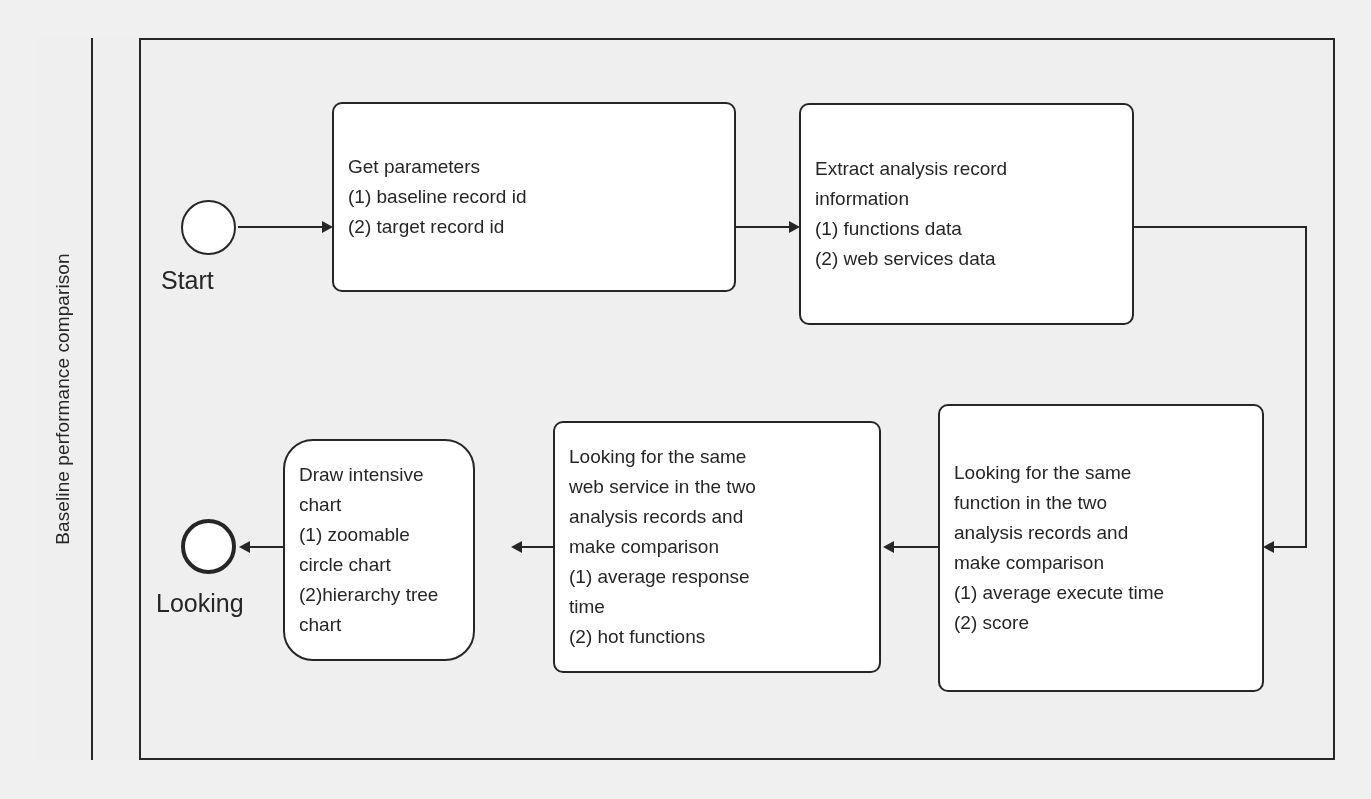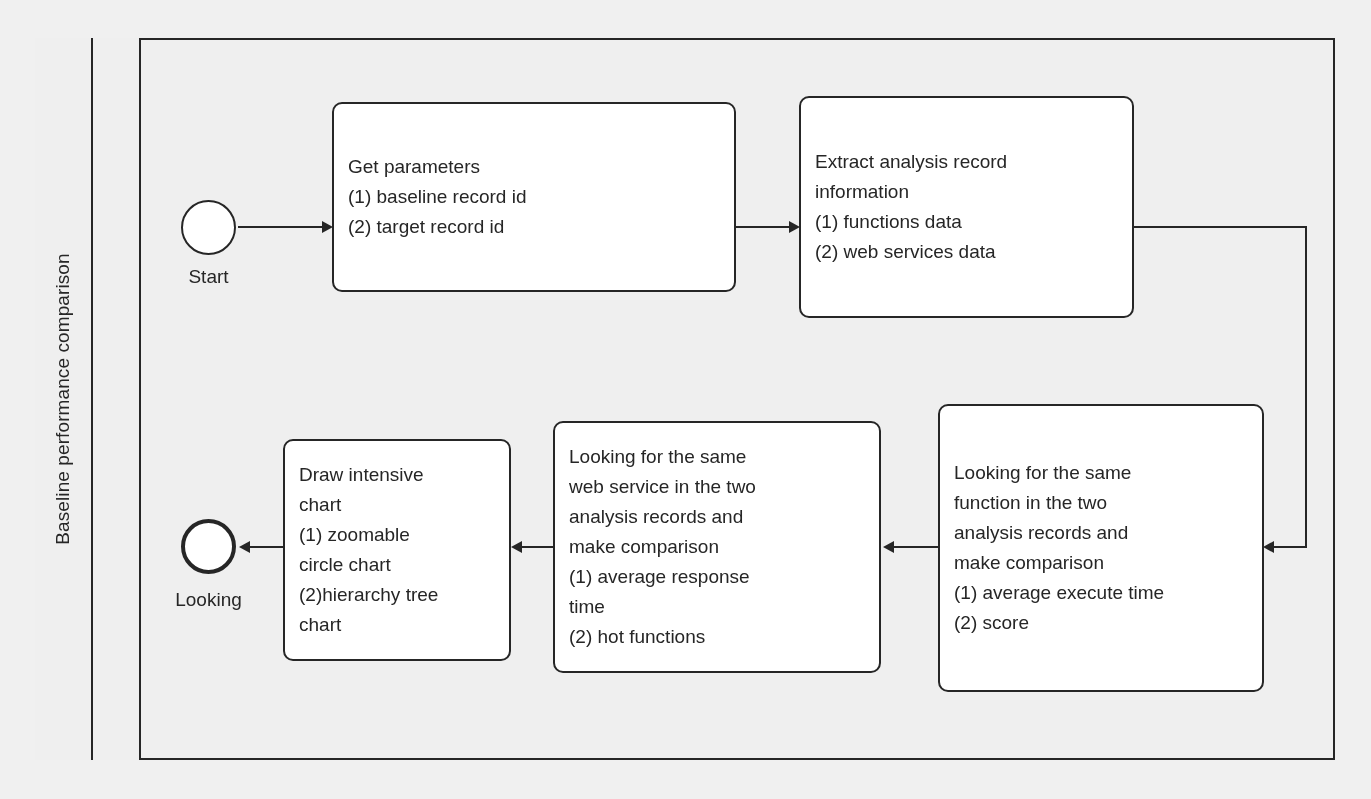--- a/index.html
+++ b/index.html
@@ -70,22 +70,22 @@
     box-sizing: border-box;
   }
   .event.start {
     border: 2px solid #262626;
   }
   .event.end {
     border: 4px solid #262626;
   }
   .event-label {
     position: absolute;
-    text-align: center;
-    font-size: 19px;
+    text-align: left;
+    font-size: 25px;
     color: #262626;
     white-space: nowrap;
   }
 
   
   .task {
     position: absolute;
     background: #ffffff;
     border: 2px solid #262626;
     border-radius: 10px;
@@ -145,21 +145,21 @@
 
   <div class="task" style="left:324px; top:102px; width:404px; height:190px;margin-left:8px;">
     <div class="task-text">Get parameters
 (1) baseline record id
 (2) target record id</div>
   </div>
 
   <div class="conn h" style="left:736px; top:226px; width:57px;"></div>
   <div class="arrow right" style="left:789px; top:221px;"></div>
 
-  <div class="task" style="left:799px; top:96px; width:335px; height:222px;">
+  <div class="task" style="left:799px; top:103px; width:335px; height:222px;">
     <div class="task-text">Extract analysis record
 information
 (1) functions data
 (2) web services data</div>
   </div>
 
   <div class="conn h" style="left:1134px; top:226px; width:173px;"></div>
   <div class="conn v" style="left:1305px; top:226px; height:322px;"></div>
   <div class="conn h" style="left:1265px; top:546px; width:42px;"></div>
   <div class="arrow left" style="left:1263px; top:541px;"></div>
@@ -182,21 +182,21 @@
 analysis records and
 make comparison
 (1) average response
 time
 (2) hot functions</div>
   </div>
 
   <div class="conn h" style="left:521px; top:546px; width:32px;"></div>
   <div class="arrow left" style="left:511px; top:541px;"></div>
 
-  <div class="task" style="left:283px; top:439px; width:228px; height:222px;">
+  <div class="task" style="left:283px; top:439px; width:192px; height:222px;border-radius:30px;">
     <div class="task-text">Draw intensive
 chart
 (1) zoomable
 circle chart
 (2)hierarchy tree
 chart</div>
   </div>
 
   <div class="conn h" style="left:249px; top:546px; width:34px;"></div>
   <div class="arrow left" style="left:239px; top:541px;"></div>

